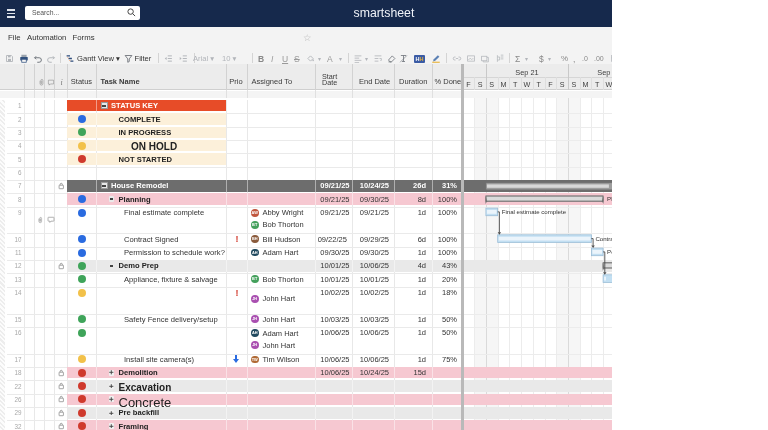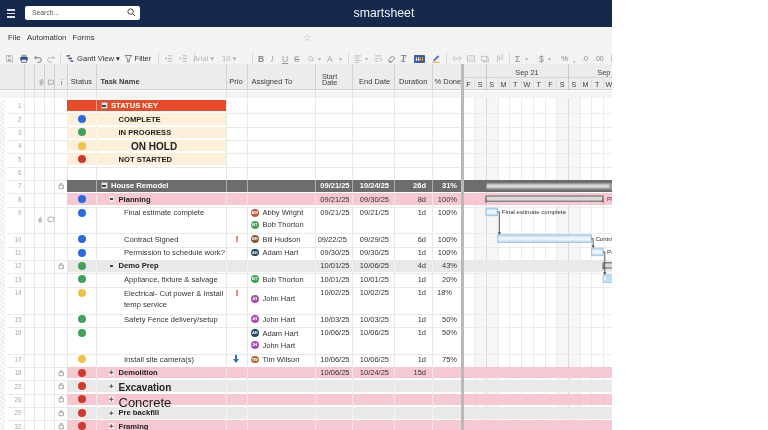--- a/index.html
+++ b/index.html
@@ -497,28 +497,27 @@
 <div class="av" style="left:250.8px;top:275.4px;background:#44a05c">BT</div>
 <div class="cell" style="left:262.5px;top:275.8px;color:#333">Bob Thorton</div>
 <div class="cell" style="left:315px;top:275.6px;width:34.5px;text-align:right;color:#333">10/01/25</div>
 <div class="cell" style="left:352px;top:275.6px;width:37px;text-align:right;color:#333">10/01/25</div>
 <div class="cell" style="left:394px;top:275.6px;width:32px;text-align:right;color:#333">1d</div>
 <div class="cell" style="left:432px;top:275.6px;width:25px;text-align:right;color:#333">20%</div>
 <div class="hline" style="left:7px;top:313.5px;width:454px;background:#eaeaea"></div>
 <div class="hline" style="left:463.5px;top:313.5px;width:281.0px;background:#ececec"></div>
 <div class="cell" style="left:7px;top:290.0px;width:14.5px;text-align:right;color:#a8a8a8;font-size:6.3px">14</div>
 <div class="dot" style="left:77.5px;top:288.6px;background:#f2c14a"></div>
-<div class="cell" style="left:124px;top:289.0px;color:#333;font-size:7.6px;line-height:10.8px">Electrical- Cut power &amp; Install<br>temp service</div>
 <div class="cell" style="left:235.5px;top:288.6px;color:#d23b2e;font-weight:bold;font-size:9px">!</div>
 <div class="av" style="left:250.8px;top:295.0px;background:#a94fb0">JH</div>
 <div class="cell" style="left:262.5px;top:295.4px;color:#333">John Hart</div>
 <div class="cell" style="left:315px;top:289.0px;width:34.5px;text-align:right;color:#333">10/02/25</div>
 <div class="cell" style="left:352px;top:289.0px;width:37px;text-align:right;color:#333">10/02/25</div>
 <div class="cell" style="left:394px;top:289.0px;width:32px;text-align:right;color:#333">1d</div>
-<div class="cell" style="left:432px;top:289.0px;width:25px;text-align:center;color:#333">18%</div>
+<div class="cell" style="left:432px;top:289.0px;width:25px;text-align:right;color:#333">18%</div>
 <div class="hline" style="left:7px;top:326.9px;width:454px;background:#eaeaea"></div>
 <div class="hline" style="left:463.5px;top:326.9px;width:281.0px;background:#ececec"></div>
 <div class="cell" style="left:7px;top:316.7px;width:14.5px;text-align:right;color:#a8a8a8;font-size:6.3px">15</div>
 <div class="dot" style="left:77.5px;top:315.3px;background:#3fa45a"></div>
 <div class="cell" style="left:124px;top:315.7px;color:#333;font-size:7.6px">Safety Fence delivery/setup</div>
 <div class="av" style="left:250.8px;top:315.4px;background:#a94fb0">JH</div>
 <div class="cell" style="left:262.5px;top:315.8px;color:#333">John Hart</div>
 <div class="cell" style="left:315px;top:315.7px;width:34.5px;text-align:right;color:#333">10/03/25</div>
 <div class="cell" style="left:352px;top:315.7px;width:37px;text-align:right;color:#333">10/03/25</div>
 <div class="cell" style="left:394px;top:315.7px;width:32px;text-align:right;color:#333">1d</div>

